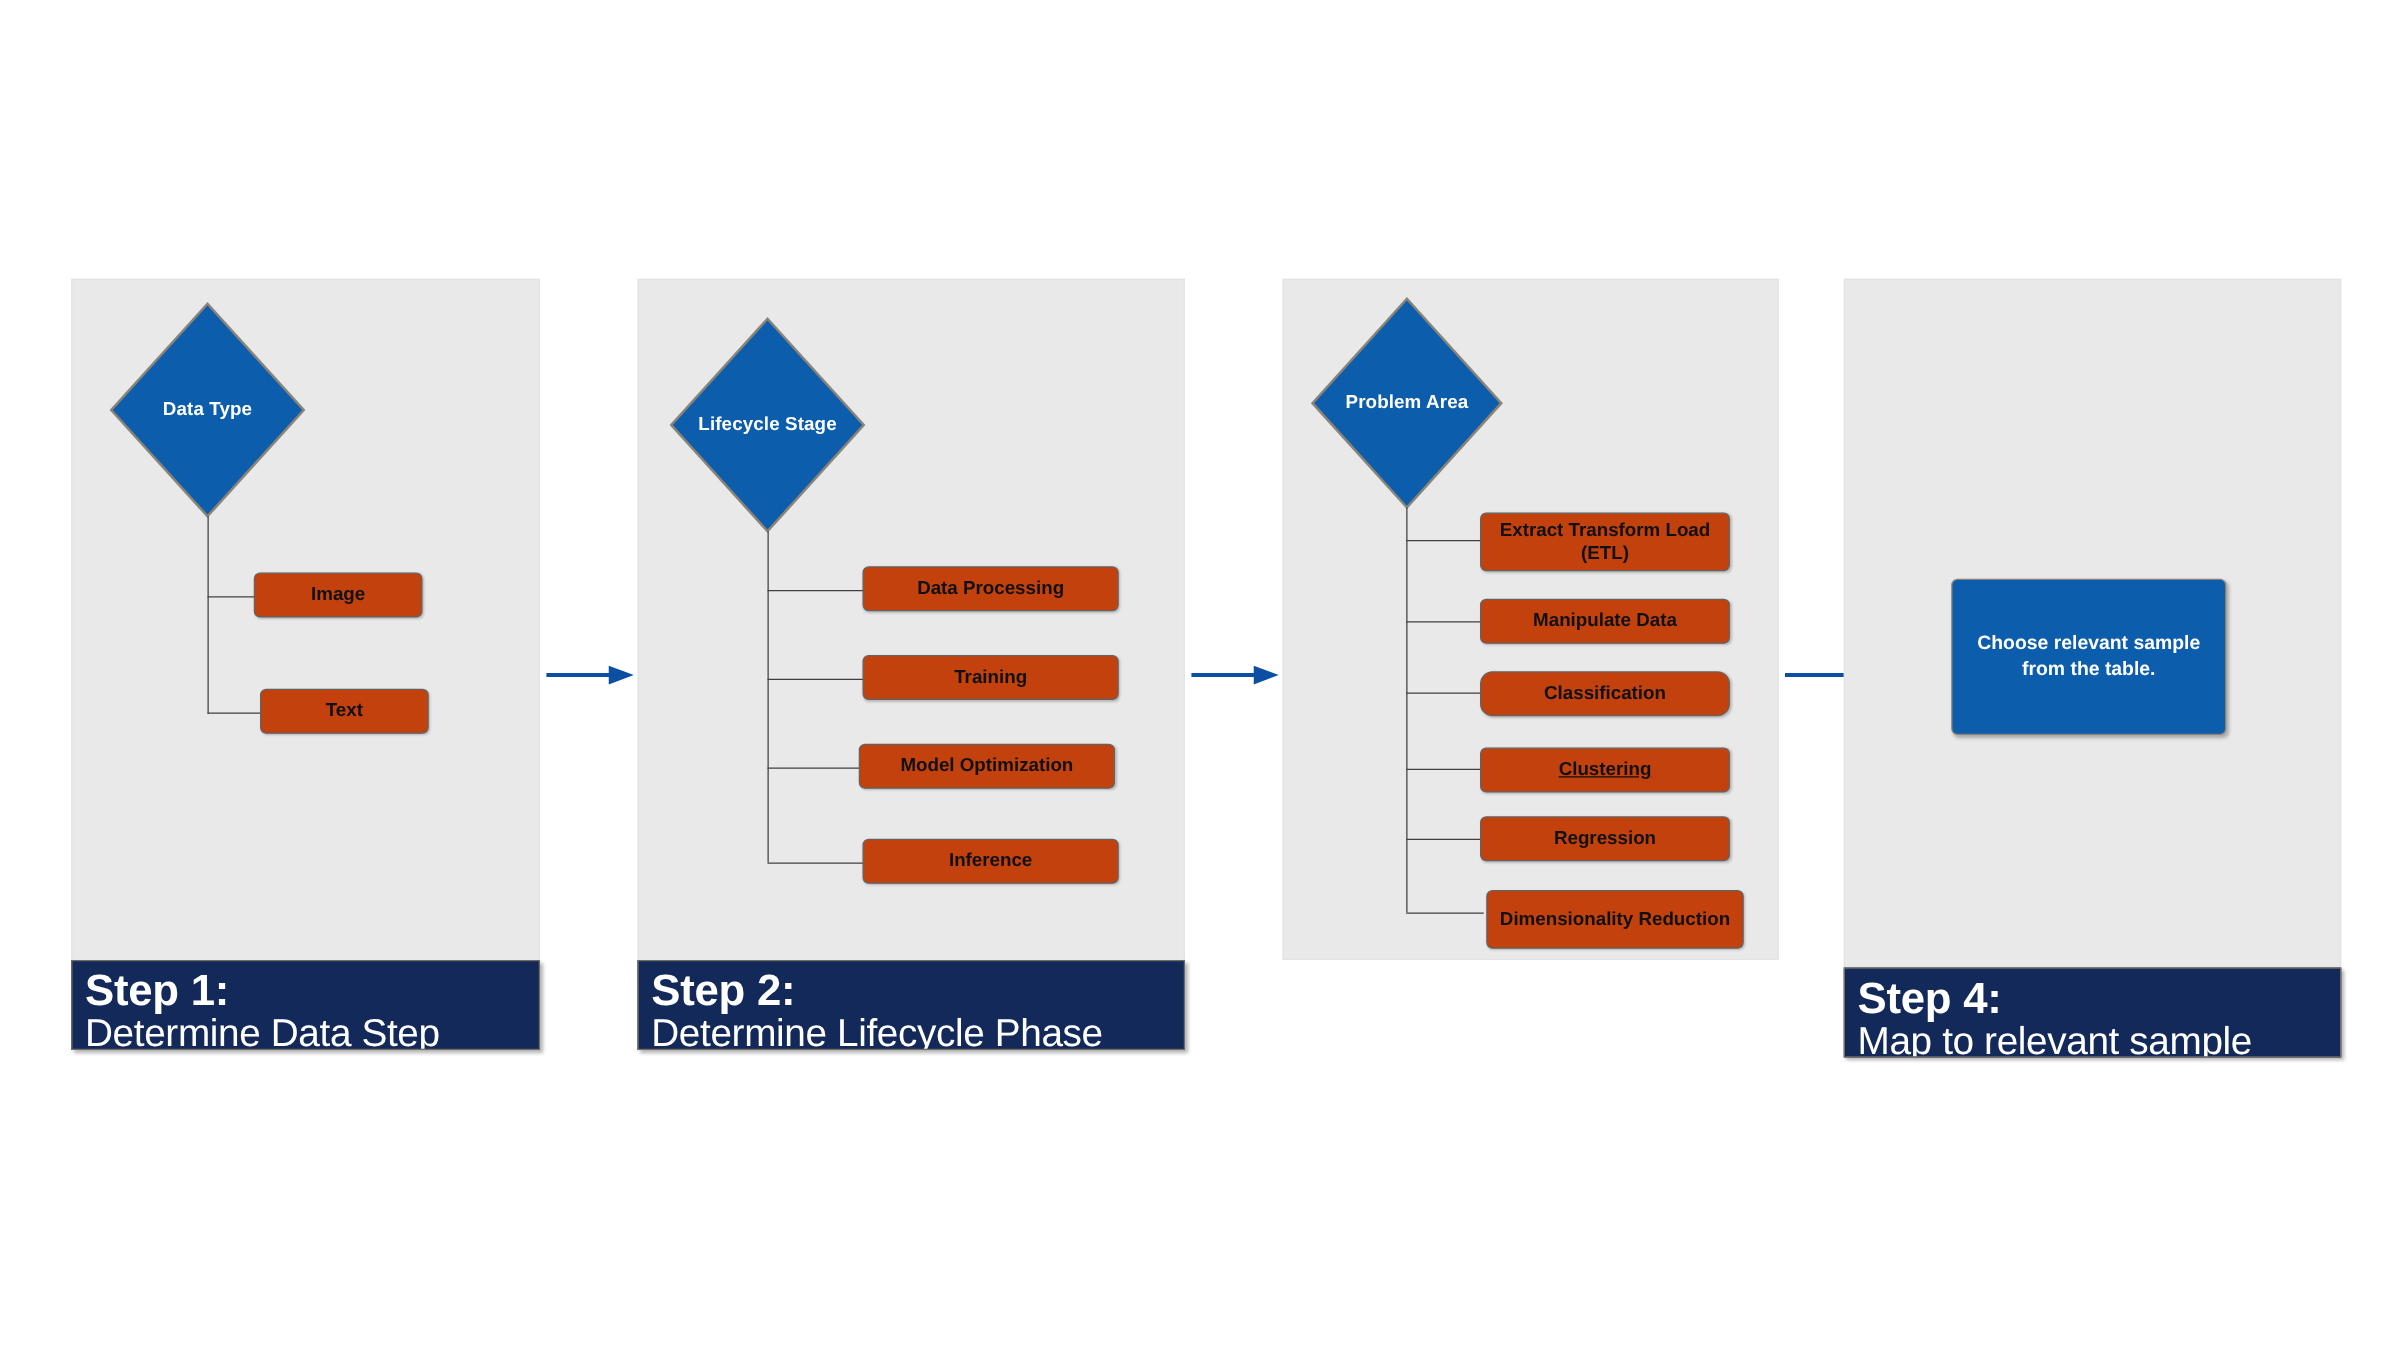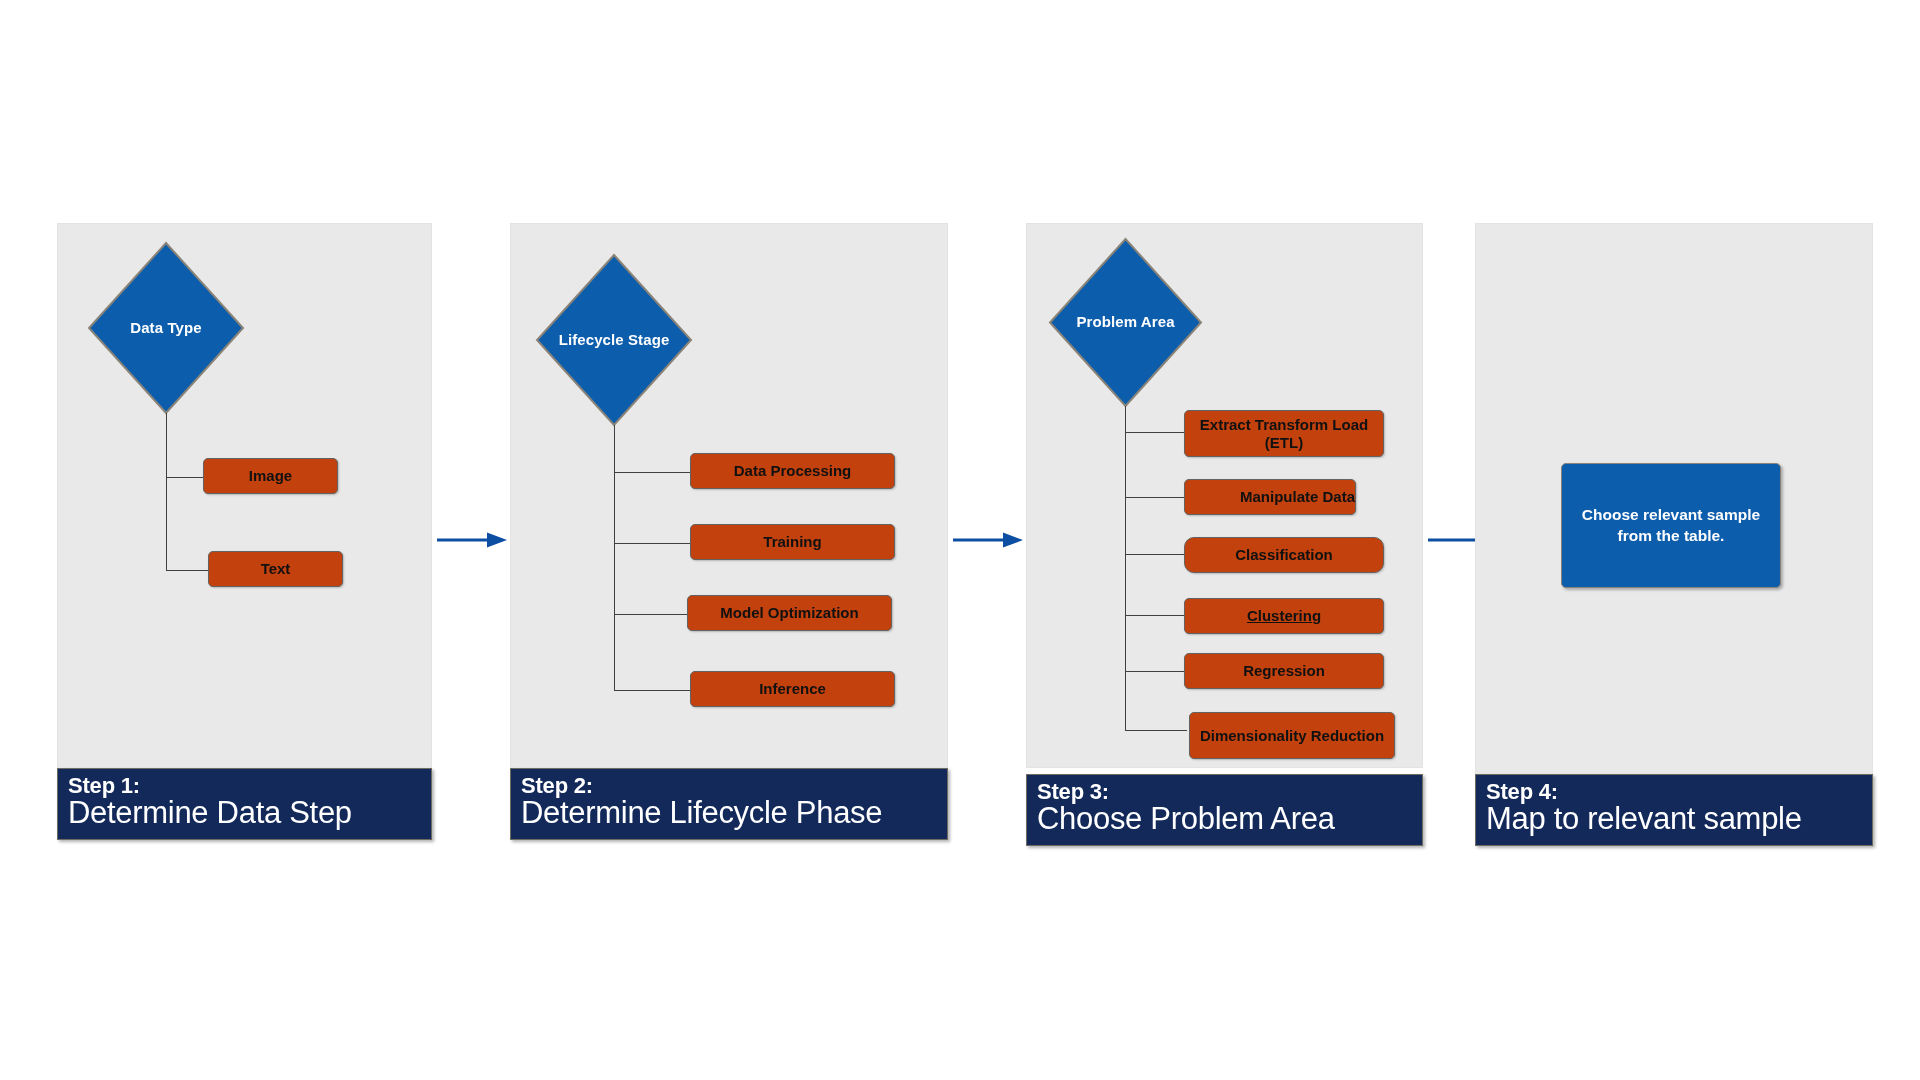--- a/index.html
+++ b/index.html
@@ -38,21 +38,21 @@
     box-sizing: border-box;
     color: #ffffff;
     padding: 5px 10px 7px 10px;
     box-shadow: 2px 2px 3px rgba(0,0,0,0.30);
     line-height: 1.06;
     overflow: hidden;
   }
   .step-banner .step-num {
     display: block;
     font-weight: bold;
-    font-size: 22px;
+    font-size: 35px;
     letter-spacing: -0.2px;
     white-space: nowrap;
   }
   .step-banner .step-desc {
     display: block;
     font-weight: normal;
     font-size: 31px;
     letter-spacing: -0.3px;
     white-space: nowrap;
   }
@@ -216,40 +216,36 @@
   <div class="conn-h" style="left:1125px; top:432px; width:60px;"></div>
   <div class="conn-h" style="left:1125px; top:497px; width:60px;"></div>
   <div class="conn-h" style="left:1125px; top:554px; width:60px;"></div>
   <div class="conn-h" style="left:1125px; top:615px; width:60px;"></div>
   <div class="conn-h" style="left:1125px; top:671px; width:60px;"></div>
   <div class="conn-h" style="left:1125px; top:730px; width:62px;"></div>
 
   <div class="leaf-box" style="left:1184px; top:410px; width:200px; height:47px;">
     <span>Extract Transform Load (ETL)</span>
   </div>
-  <div class="leaf-box" style="left:1184px; top:479px; width:172px; height:36px;justify-content:flex-end;">
+  <div class="leaf-box" style="left:1184px; top:479px; width:200px; height:36px;">
     <span>Manipulate Data</span>
   </div>
   <div class="leaf-box" style="left:1184px; top:537px; width:200px; height:36px;border-radius:10px;">
     <span>Classification</span>
   </div>
   <div class="leaf-box" style="left:1184px; top:598px; width:200px; height:36px;text-decoration:underline;">
     <span>Clustering</span>
   </div>
   <div class="leaf-box" style="left:1184px; top:653px; width:200px; height:36px;">
     <span>Regression</span>
   </div>
   <div class="leaf-box" style="left:1189px; top:712px; width:206px; height:47px;">
     <span>Dimensionality Reduction</span>
   </div>
 
-  <div class="step-banner" style="left:1026px; top:774px; width:397px; height:72px;">
-    <span class="step-num">Step 3:</span>
-    <span class="step-desc">Choose Problem Area</span>
-  </div>
 
   <svg class="flow-arrow" style="left:1428px; top:531px; width:70px;" viewBox="0 0 70 18" preserveAspectRatio="none">
     <line x1="0" y1="9" x2="52" y2="9" stroke="#0b4ea2" stroke-width="3.2"></line>
     <polygon points="50,1.5 70,9 50,16.5" fill="#0b4ea2"></polygon>
   </svg>
 
   <div class="panel" style="left:1475px; top:223px; width:398px; height:562px;"></div>
 
   <div class="result-box" style="left:1561px; top:463px; width:220px; height:125px;">
     <span>Choose relevant sample from the table.</span>

